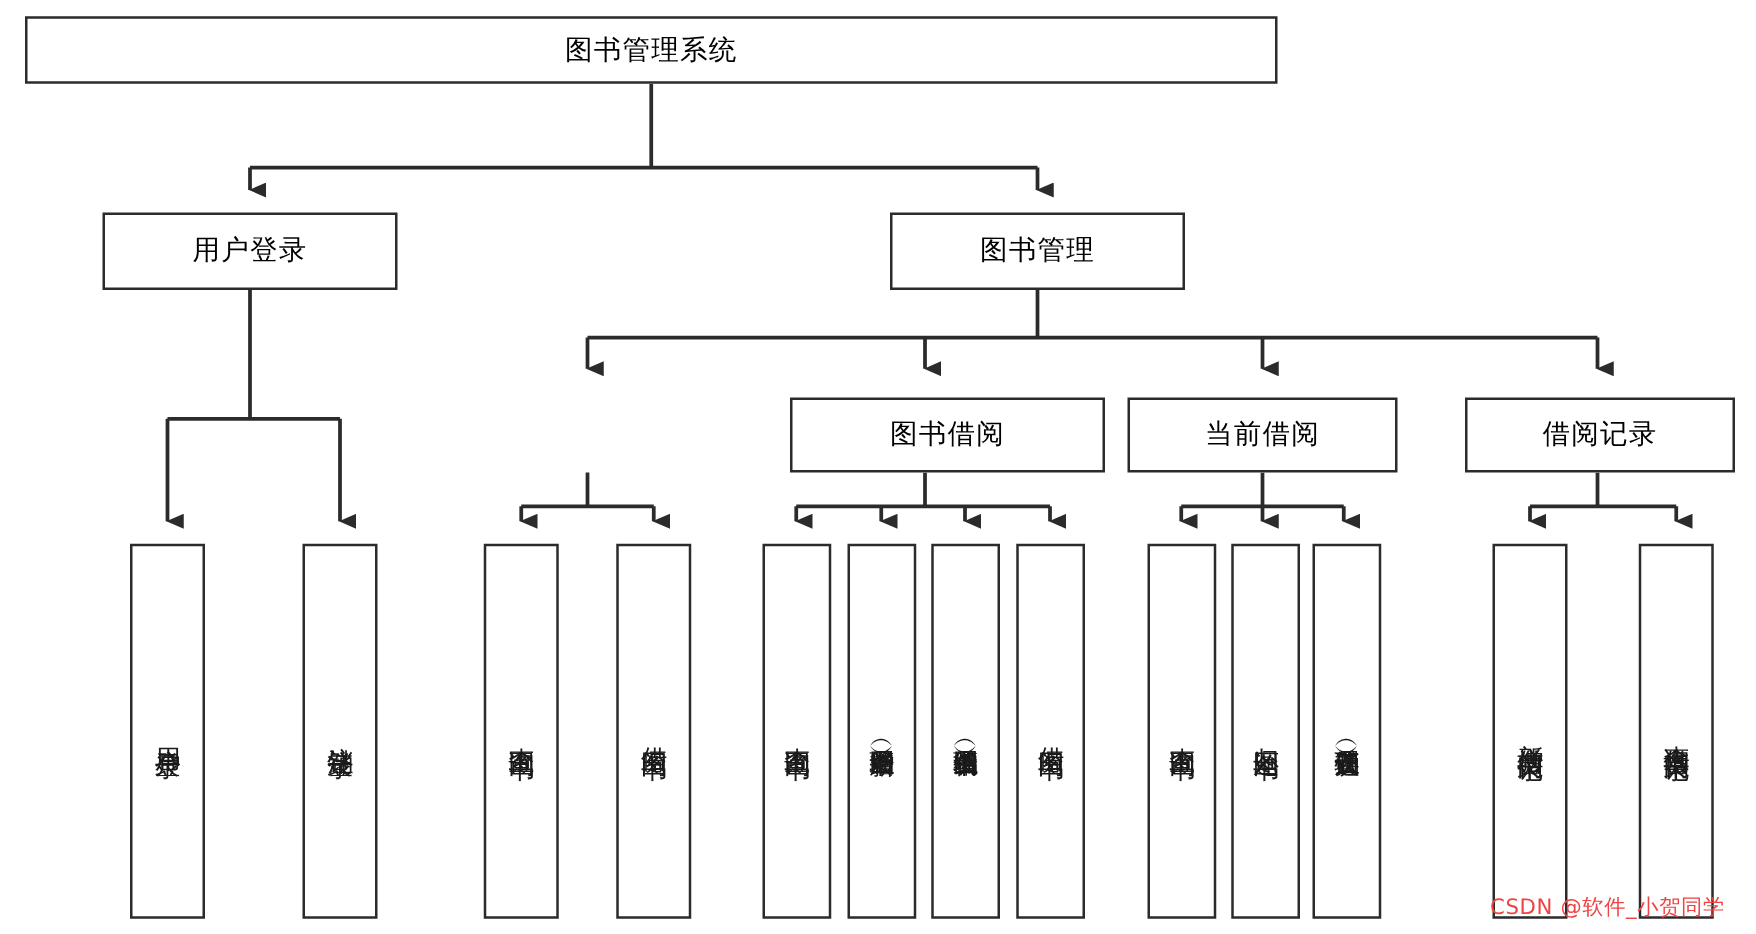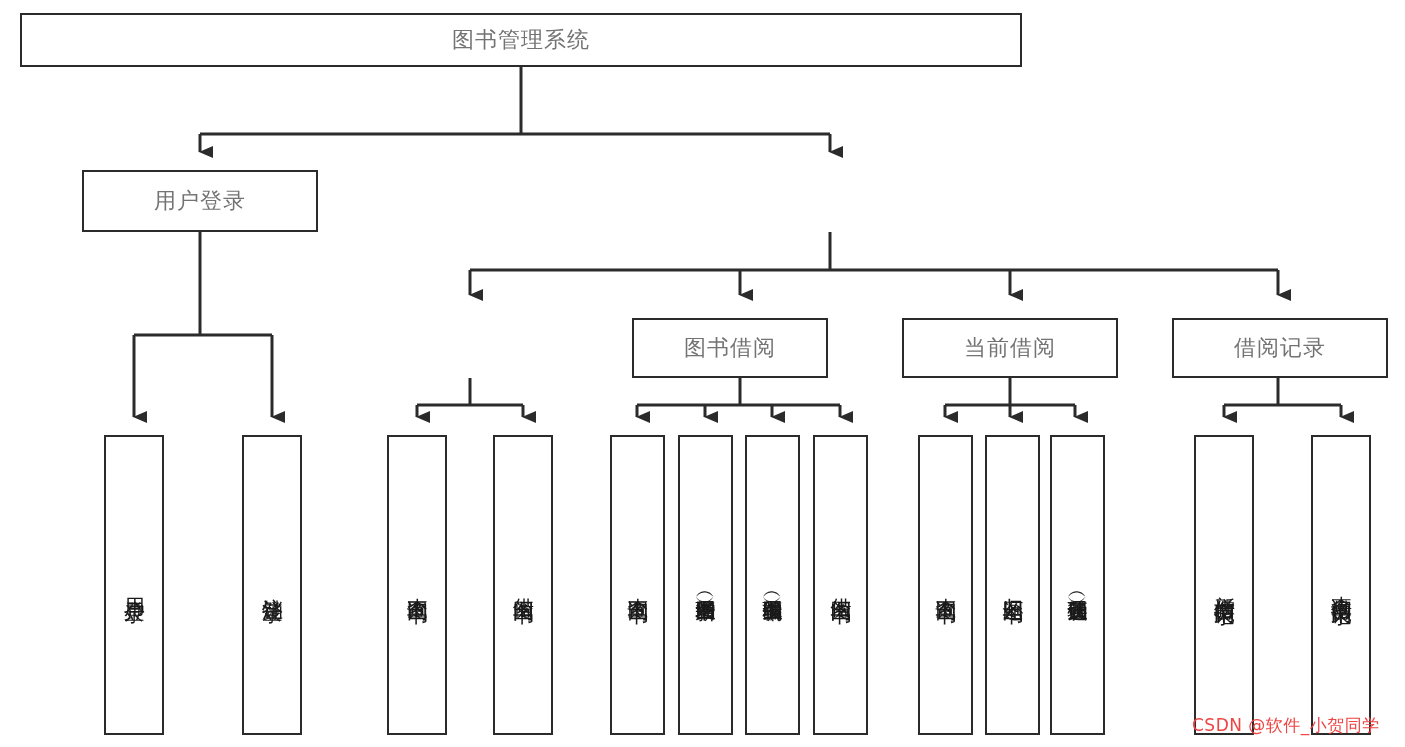--- a/index.html
+++ b/index.html
@@ -27,21 +27,21 @@
     pointer-events: none;
   }
   .node {
     position: absolute;
     box-sizing: border-box;
     background: #ffffff;
     border: 2.5px solid #2b2b2b;
     display: flex;
     align-items: center;
     justify-content: center;
-    color: #737373;
+    color: #000000;
   }
   .node-h {
     font-size: 22px;
     letter-spacing: 1px;
     line-height: 1.1;
     white-space: nowrap;
   }
   .node-root {
     font-size: 22px;
     letter-spacing: 1px;
@@ -135,23 +135,26 @@
   </svg>
 
   <div class="node node-root" style="left:20px; top:13px; width:1002px; height:54px;">
     <span>图书管理系统</span>
   </div>
 
   <div class="node node-h" style="left:82px; top:170px; width:236px; height:62px;">
     <span>用户登录</span>
   </div>
 
-
-
-  <div class="node node-h" style="left:632px; top:318px; width:196px; height:60px;">
+  <div class="node node-h" style="left:712px; top:170px; width:236px; height:62px;">
+    <span>图书管理</span>
+  </div>
+
+
+  <div class="node node-h" style="left:632px; top:318px; width:252px; height:60px;">
     <span>图书借阅</span>
   </div>
 
   <div class="node node-h" style="left:902px; top:318px; width:216px; height:60px;">
     <span>当前借阅</span>
   </div>
 
   <div class="node node-h" style="left:1172px; top:318px; width:216px; height:60px;">
     <span>借阅记录</span>
   </div>

